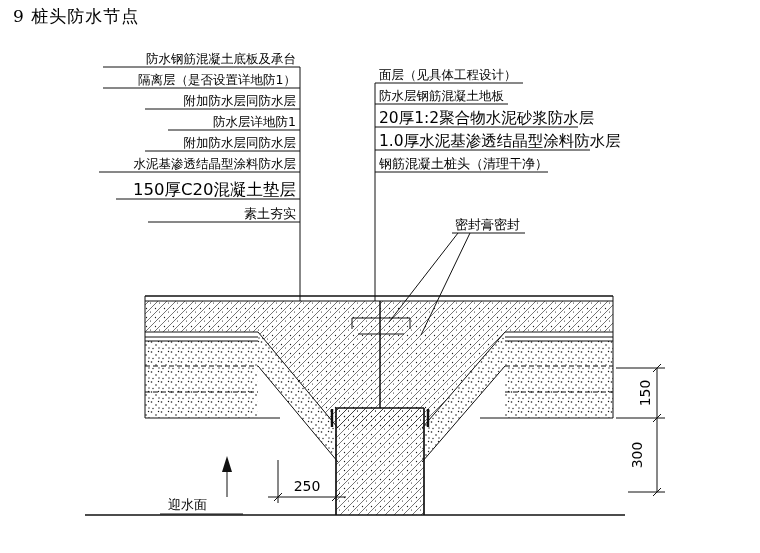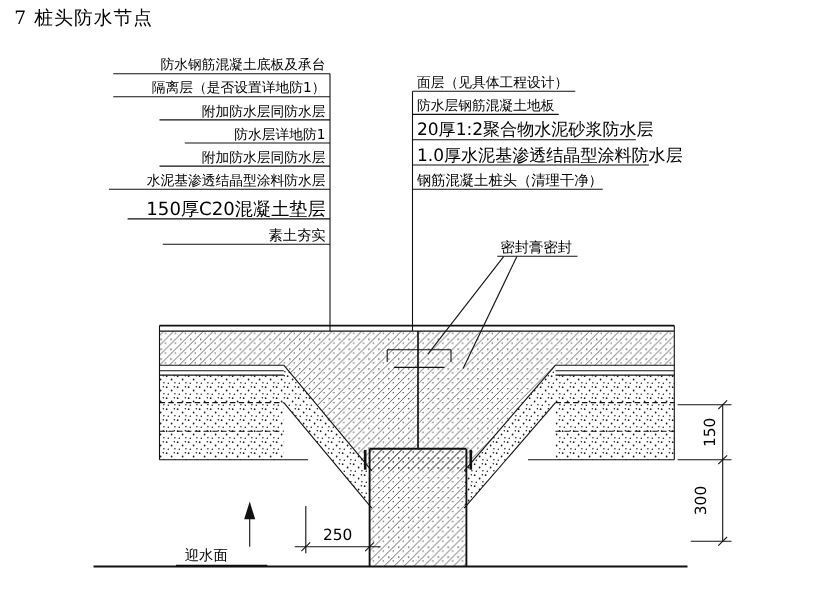--- a/index.html
+++ b/index.html
@@ -16,21 +16,21 @@
   .dim{font-size:14px;}
   .ln{stroke:#111;stroke-width:1;fill:none;}
   .ln-thick{stroke:#111;stroke-width:1.7;fill:none;}
   .ln-dash{stroke:#111;stroke-width:1;fill:none;stroke-dasharray:5,3;}
 </style>
 </head>
 <body>
 
 <div class="page">
 
-  <div class="doc-title">7 桩头防水节点</div>
+  <div class="doc-title">9 桩头防水节点</div>
 
   <svg width="760" height="553" viewBox="0 0 760 553">
     <defs>
       <pattern id="conc" width="9" height="9" patternUnits="userSpaceOnUse">
         <path d="M0,9 L9,0" stroke="#1a1a1a" stroke-width="0.6"></path>
         <circle cx="2.5" cy="2.5" r="0.65" fill="#1a1a1a"></circle>
         <circle cx="6.5" cy="6" r="0.55" fill="#1a1a1a"></circle>
       </pattern>
       <pattern id="dots" width="10" height="10" patternUnits="userSpaceOnUse">
         <circle cx="1.5" cy="2" r="0.8" fill="#1a1a1a"></circle>

